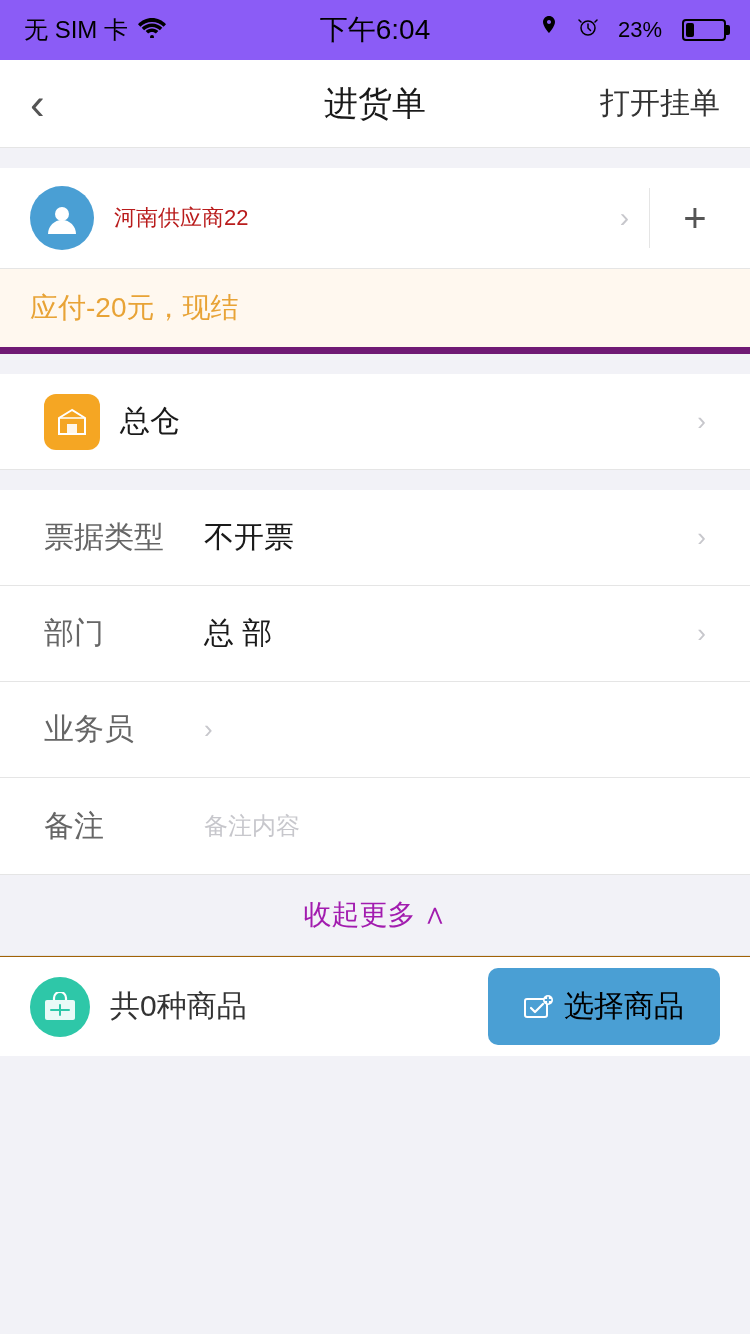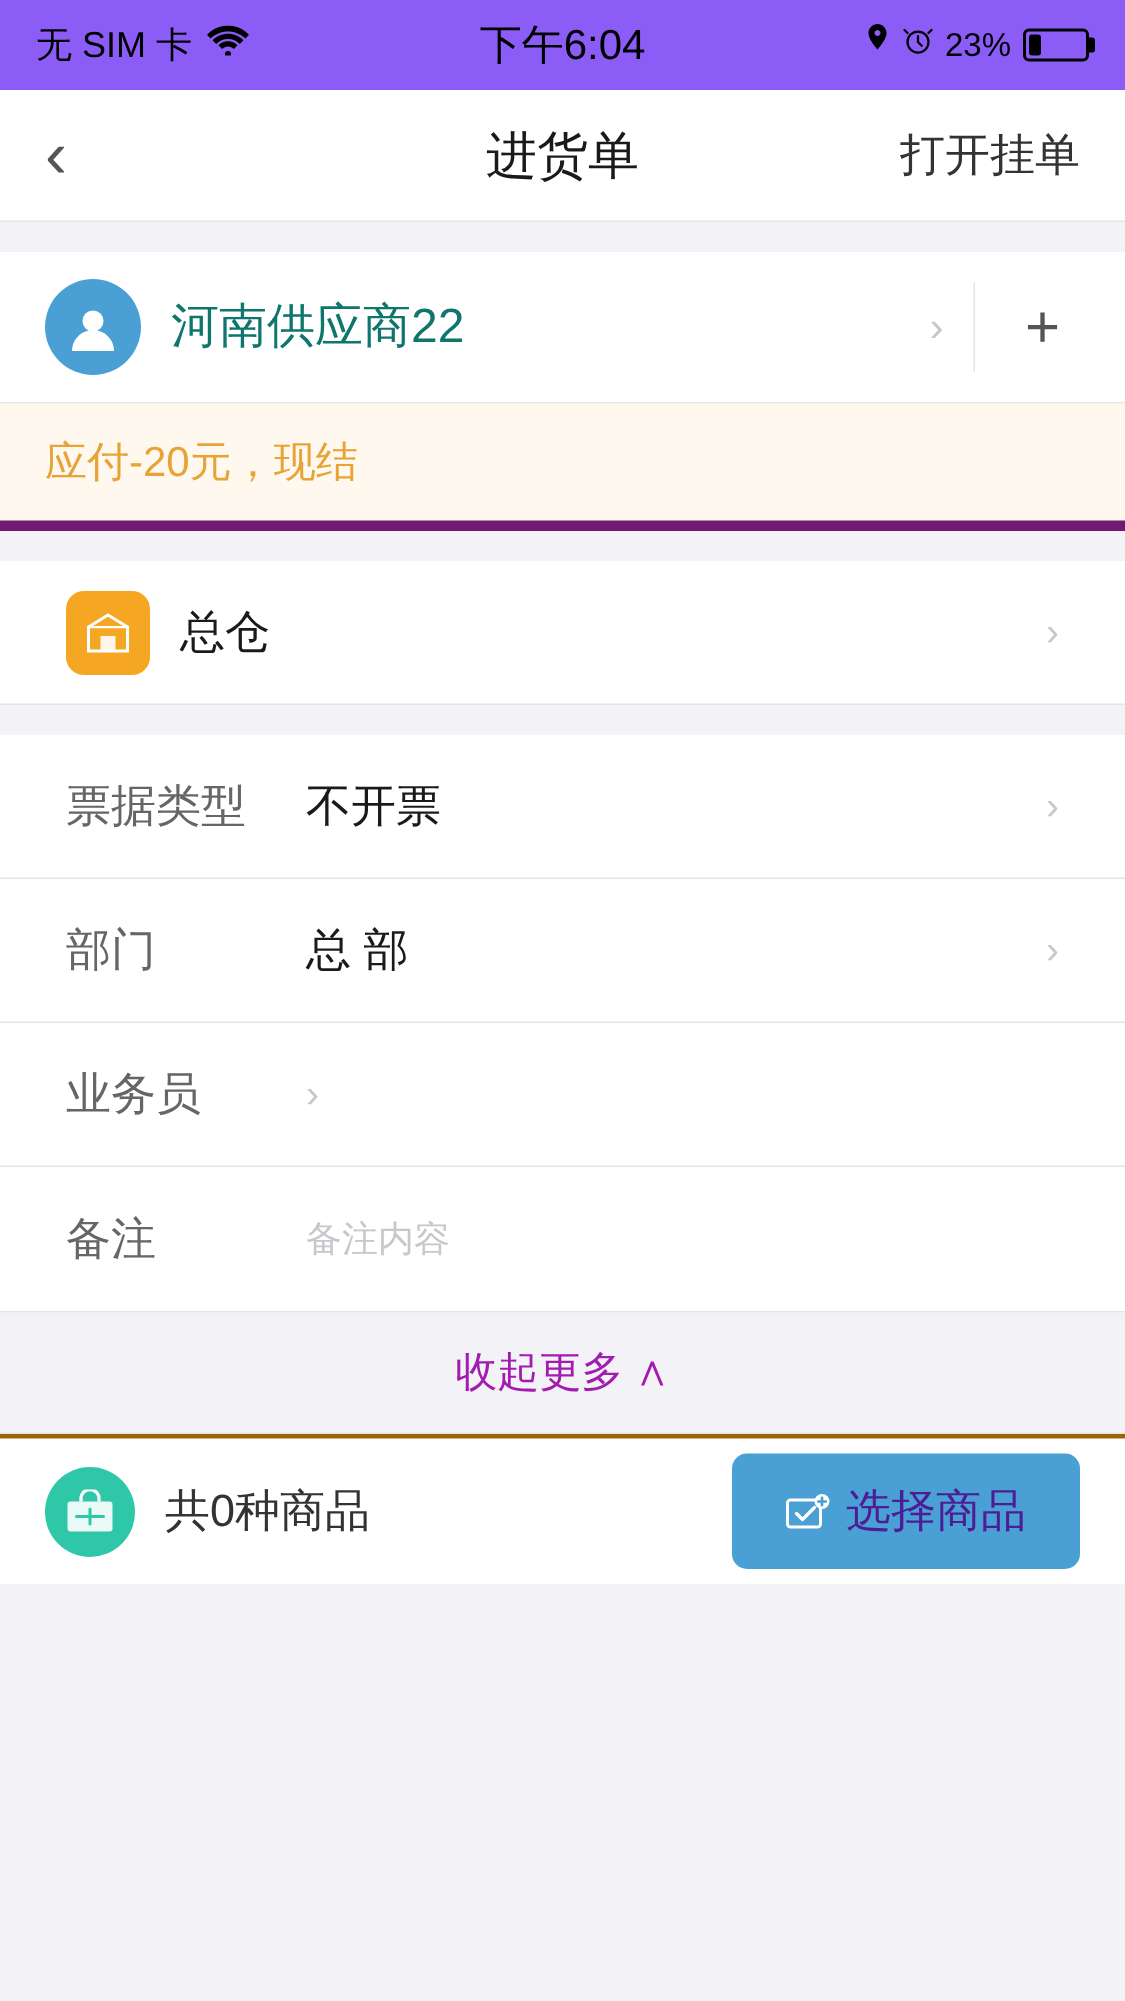--- a/index.html
+++ b/index.html
@@ -35,21 +35,21 @@
     .status-center {
       font-size: 28px;
       font-weight: 500;
       position: absolute;
       left: 50%;
       transform: translateX(-50%);
     }
     .status-right {
       display: flex;
       align-items: center;
-      gap: 8px;
+      gap: 20px;
       font-size: 22px;
     }
     .battery-icon {
       width: 44px;
       height: 22px;
       border: 2px solid #000;
       border-radius: 4px;
       position: relative;
       display: flex;
       align-items: center;
@@ -128,22 +128,22 @@
       height: 64px;
       border-radius: 50%;
       background: #4a9fd4;
       display: flex;
       align-items: center;
       justify-content: center;
       margin-right: 20px;
       flex-shrink: 0;
     }
     .supplier-name {
-      font-size: 32px;
-      color: #0f766e;
+      font-size: 22px;
+      color: #b91c1c;
       flex: 1;
     }
     .chevron {
       font-size: 28px;
       color: #c7c7cc;
       margin-right: 0;
     }
     .vertical-divider {
       width: 1px;
       height: 60px;
@@ -232,41 +232,41 @@
       color: #a21caf;
     }
 
     
     .bottom-bar {
       background: #fff;
       display: flex;
       align-items: center;
       padding: 0 30px;
       height: 100px;
-      border-top: 3px solid #a16207;
+      border-top: 1px solid #a16207;
     }
     .product-icon-wrap {
       width: 60px;
       height: 60px;
       border-radius: 50%;
       background: #2ec7a8;
       display: flex;
       align-items: center;
       justify-content: center;
       margin-right: 20px;
       flex-shrink: 0;
     }
     .product-count {
       font-size: 30px;
       color: #333;
       flex: 1;
     }
     .select-btn {
       background: #4a9fd4;
-      color: #4c1d95;
+      color: #000000;
       border-radius: 10px;
       padding: 18px 36px;
       font-size: 30px;
       display: flex;
       align-items: center;
       gap: 10px;
       cursor: pointer;
       border: none;
     }
   </style>

